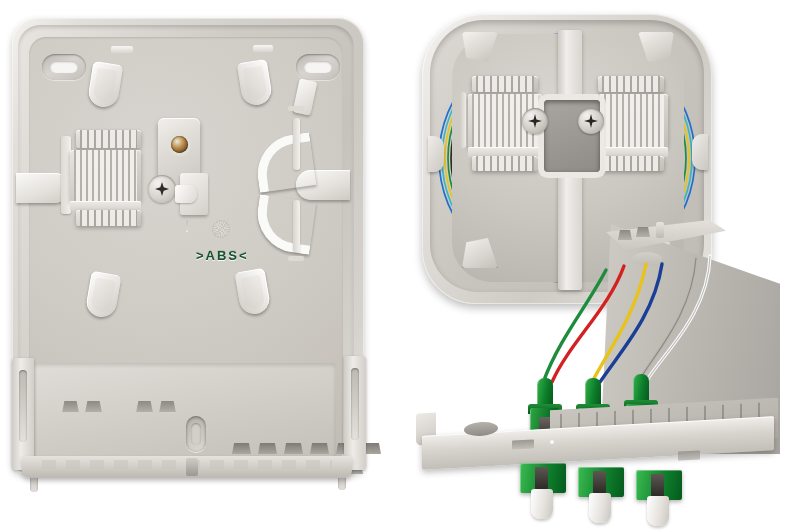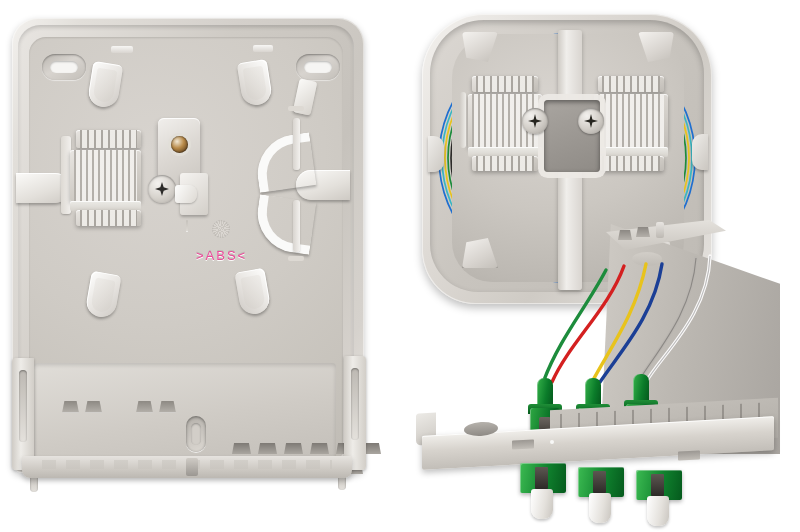--- a/index.html
+++ b/index.html
@@ -119,23 +119,23 @@
     box-shadow:inset 0 1px 2px rgba(0,0,0,.35), 0 1px 2px rgba(0,0,0,.25);
   }
   .star-screw::before{
     content:"";position:absolute;left:7px;top:7px;width:14px;height:14px;
     background:#2c2b29;
     clip-path:polygon(50% 0%,62% 38%,100% 50%,62% 62%,50% 100%,38% 62%,0% 50%,38% 38%);
   }
 
   
   .emboss{
-    position:absolute;color:#ec4899;
+    position:absolute;color:#14532d;
     text-shadow:0 1px 0 rgba(255,255,255,.92), 0 -1px 0 rgba(0,0,0,.1);
-    letter-spacing:2px;font-weight:normal;user-select:none;text-align:right;
+    letter-spacing:2px;font-weight:bold;user-select:none;text-align:right;
   }
   .recycle-mark{
     position:absolute;width:18px;height:18px;border-radius:50%;
     background:
       repeating-conic-gradient(from 0deg,#c7c3bd 0deg 9deg, #dedad5 9deg 18deg);
     box-shadow:inset 0 0 2px rgba(0,0,0,.18);
     opacity:.8;
   }
   .tick-mark{
     position:absolute;width:2px;height:11px;border-radius:1px;

